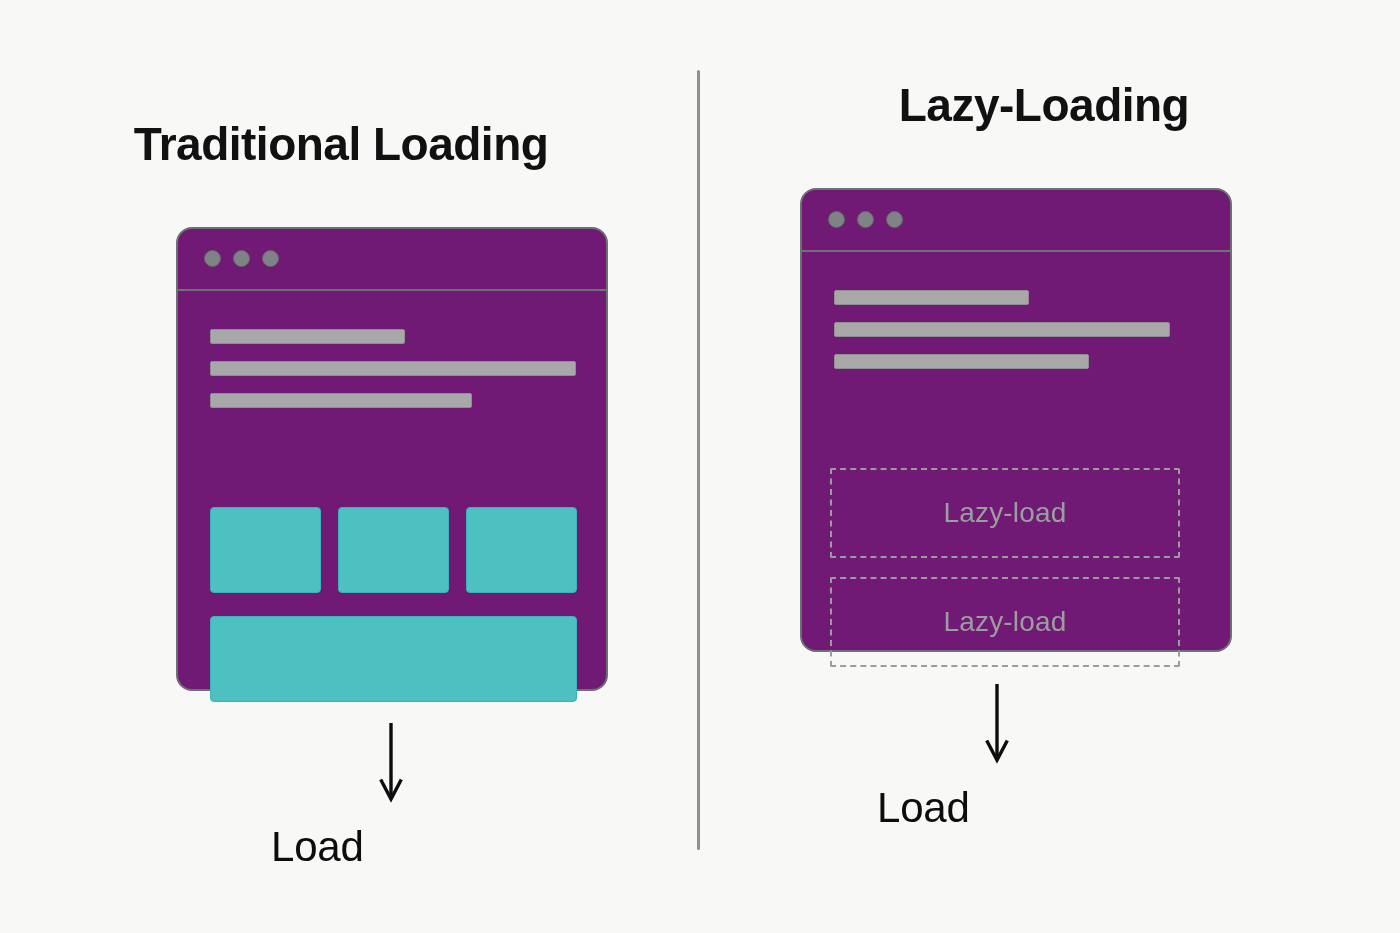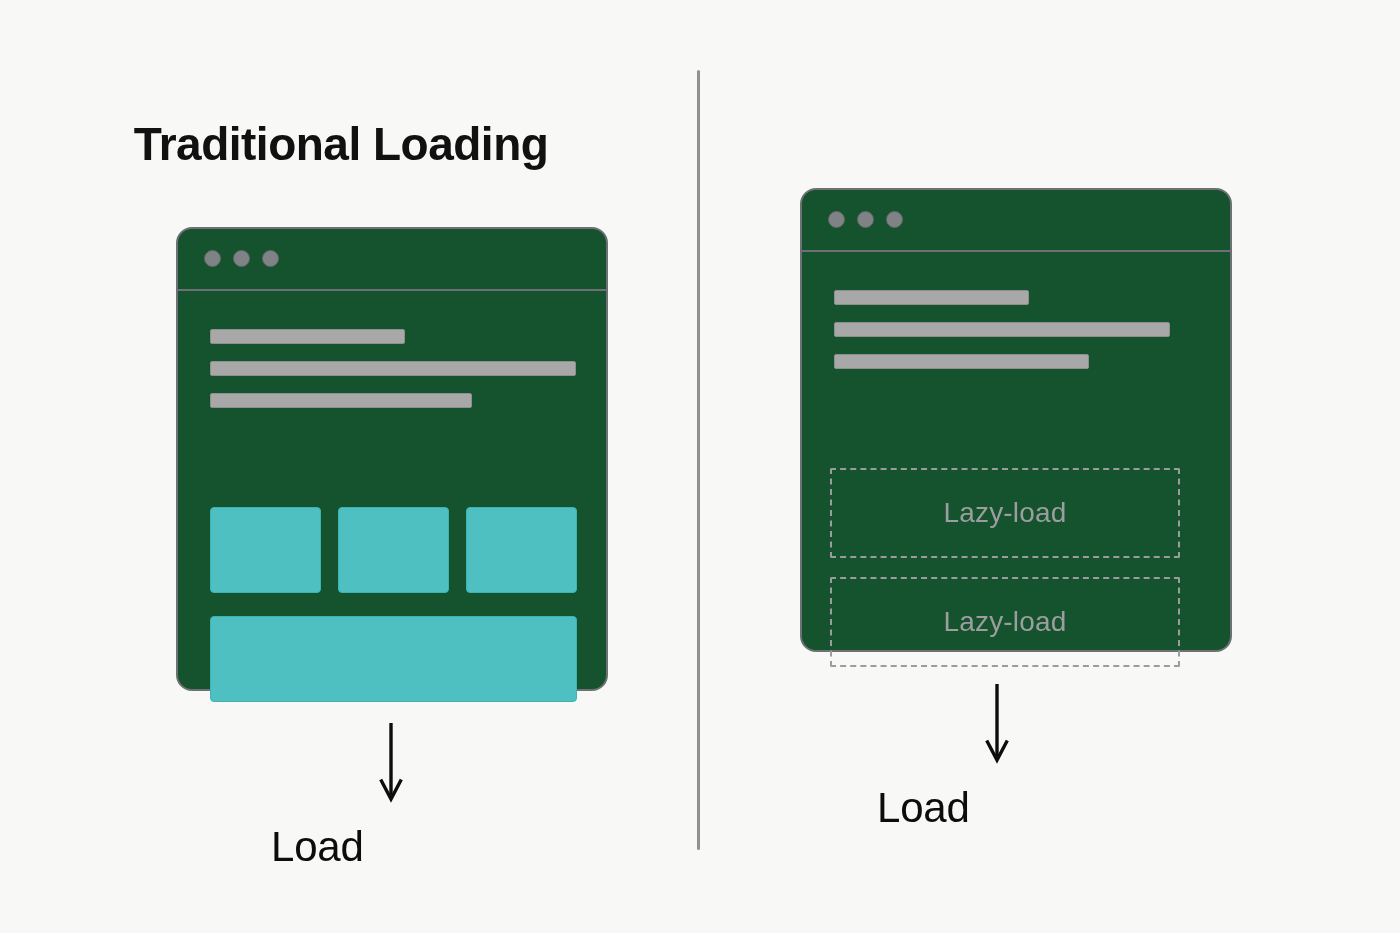--- a/index.html
+++ b/index.html
@@ -55,21 +55,21 @@
   .panel-right .panel-title { left: -7px; }
 
   
   .browser {
     position: absolute;
     top: 188px;
     width: 432px;
     height: 464px;
     border: 2.5px solid #6e7173;
     border-radius: 16px;
-    background: #14532d;
+    background: #701a75;
     box-sizing: border-box;
   }
   .panel-left  .browser { left: 176px; }
   .panel-right .browser { left: 98px; }
 
   .titlebar {
     position: relative;
     height: 62px;
     border-bottom: 2.5px solid #6e7173;
     box-sizing: border-box;
@@ -202,20 +202,21 @@
       <polyline points="2.5,58 12,76 21.5,58" fill="none" stroke="#0d0d0d" stroke-width="3.4" stroke-linecap="square" stroke-linejoin="miter"></polyline>
     </svg>
 
     <div class="load-label">Load</div>
   </div>
 
   <div class="divider"></div>
 
   <div class="panel panel-right">
 
+    <div class="panel-title">Lazy-Loading</div>
 
     <div class="browser">
 
       <div class="titlebar">
         <div class="dots">
           <span class="dot"></span>
           <span class="dot"></span>
           <span class="dot"></span>
         </div>
       </div>

